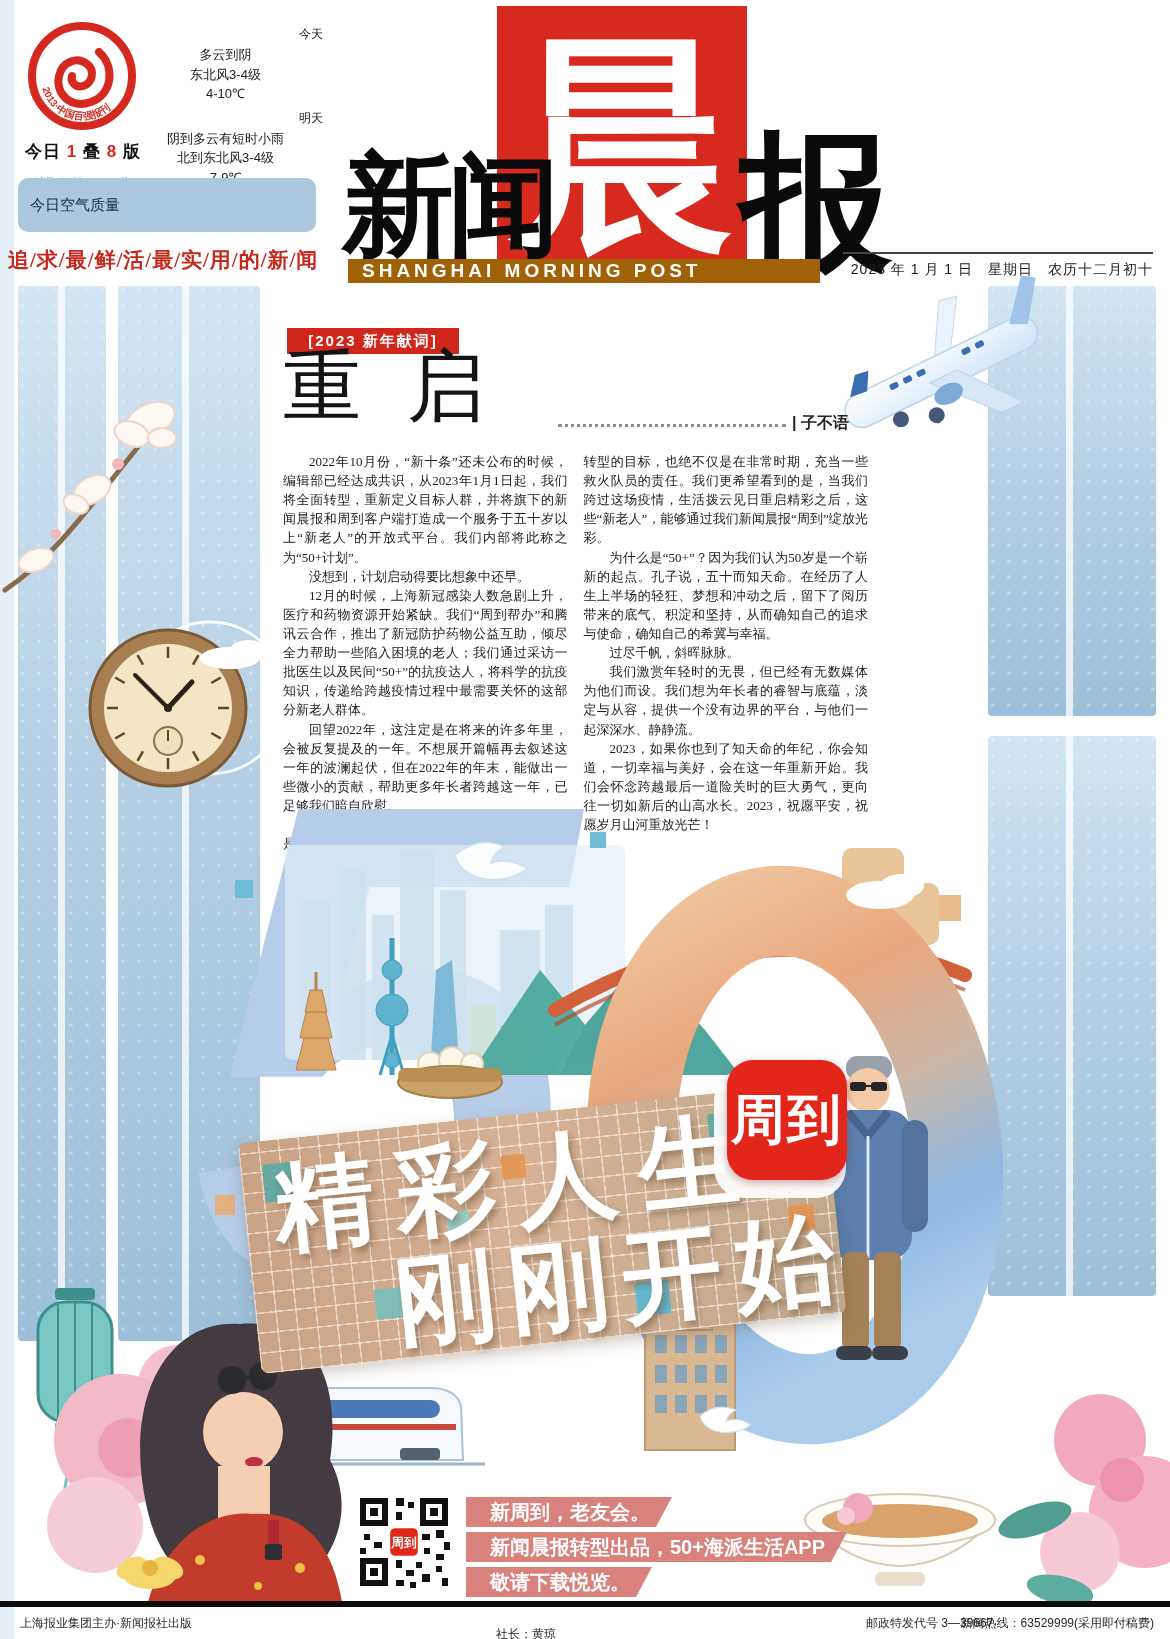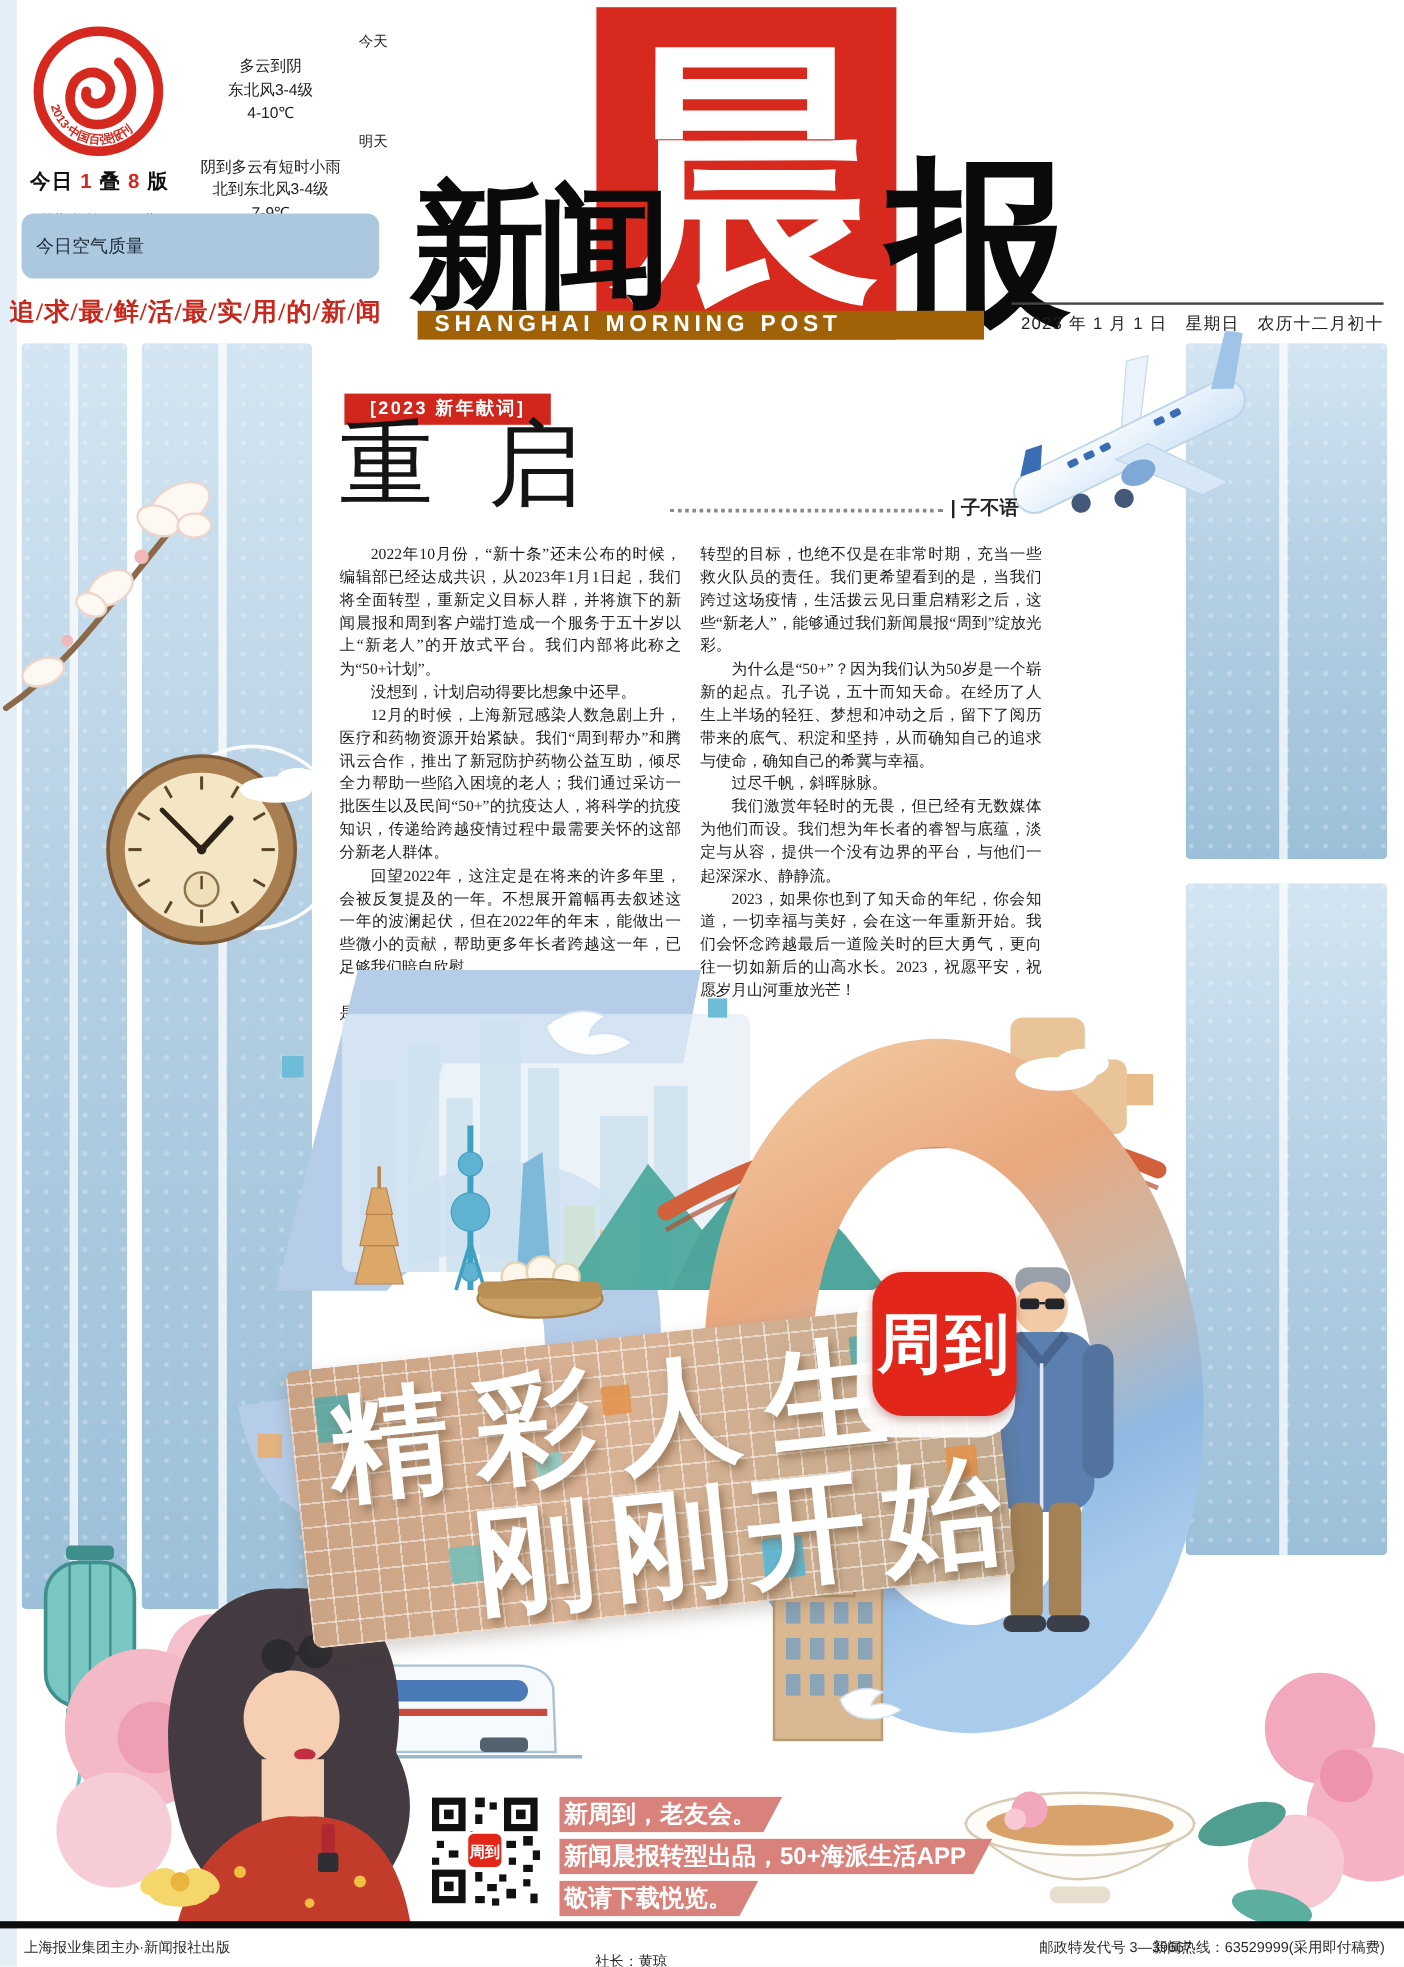--- a/index.html
+++ b/index.html
@@ -64,21 +64,21 @@
     letter-spacing:22px;white-space:nowrap;text-shadow:3px 5px 7px rgba(110,80,50,.5);}
   .banner-l2{position:absolute;left:140px;top:110px;font-size:100px;font-weight:900;color:#fff;
     letter-spacing:14px;white-space:nowrap;text-shadow:3px 5px 7px rgba(110,80,50,.5);}
   .zd-card{left:714px;top:1070px;width:132px;height:128px;background:rgba(255,255,255,.92);border-radius:30px;}
   .zd-logo{left:727px;top:1060px;width:120px;height:120px;background:#e2261a;border-radius:26px;
     display:flex;align-items:center;justify-content:center;box-shadow:0 3px 8px rgba(120,30,20,.35);}
   .zd-logo span{font-size:54px;font-weight:900;color:#fff;letter-spacing:2px;}
   
   .qr{left:356px;top:1494px;}
   .promo-banner{position:absolute;background:#d9827b;color:#fff;font-weight:bold;font-size:20px;
-    line-height:30px;height:30px;padding:0 22px 0 4px;white-space:nowrap;
+    line-height:30px;height:30px;padding:0 22px 0 24px;white-space:nowrap;
     clip-path:polygon(0 0,100% 0,calc(100% - 16px) 100%,0 100%);}
   
   .foot-bar{left:0;top:1601px;width:1170px;height:6px;background:#0c0c0c;}
   .foot-text{top:1615px;font-size:12px;color:#2a2a2a;}
 </style>
 </head>
 <body>
 
 <div class="page">
 

